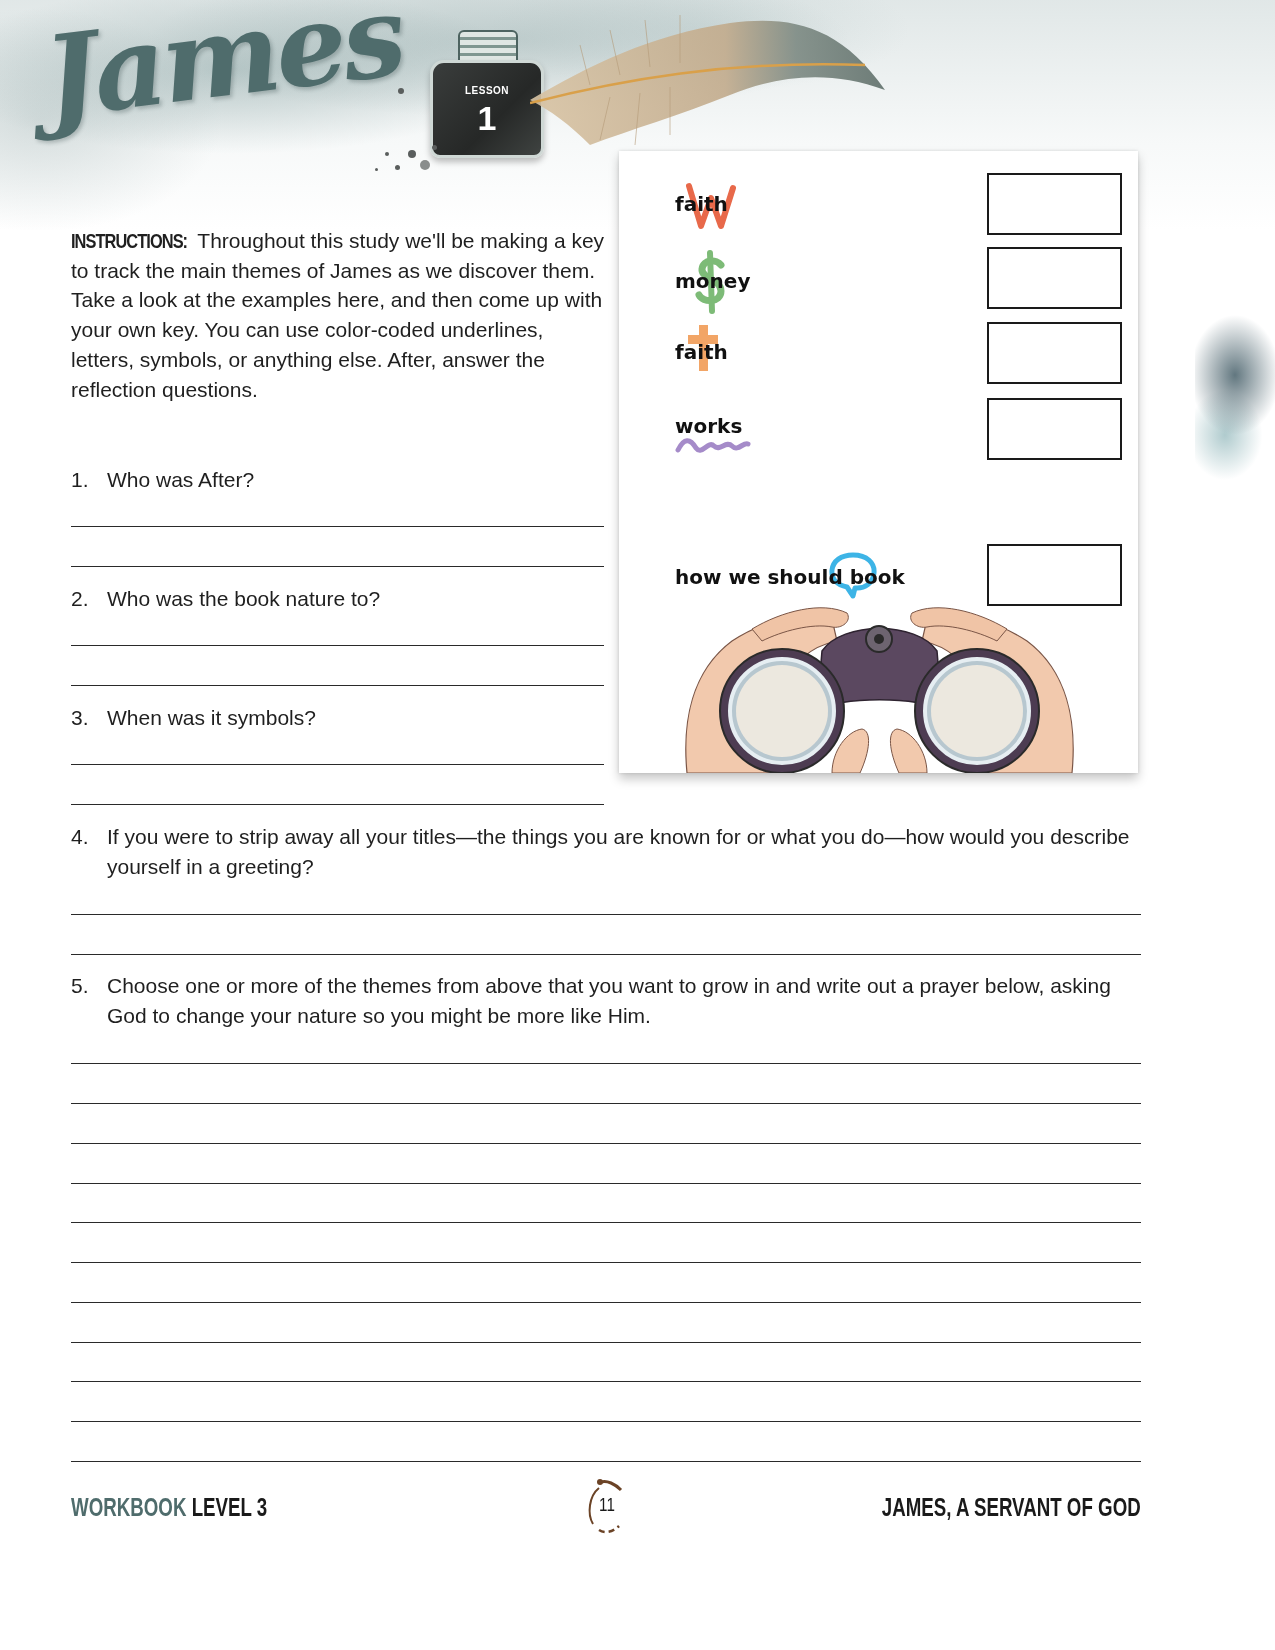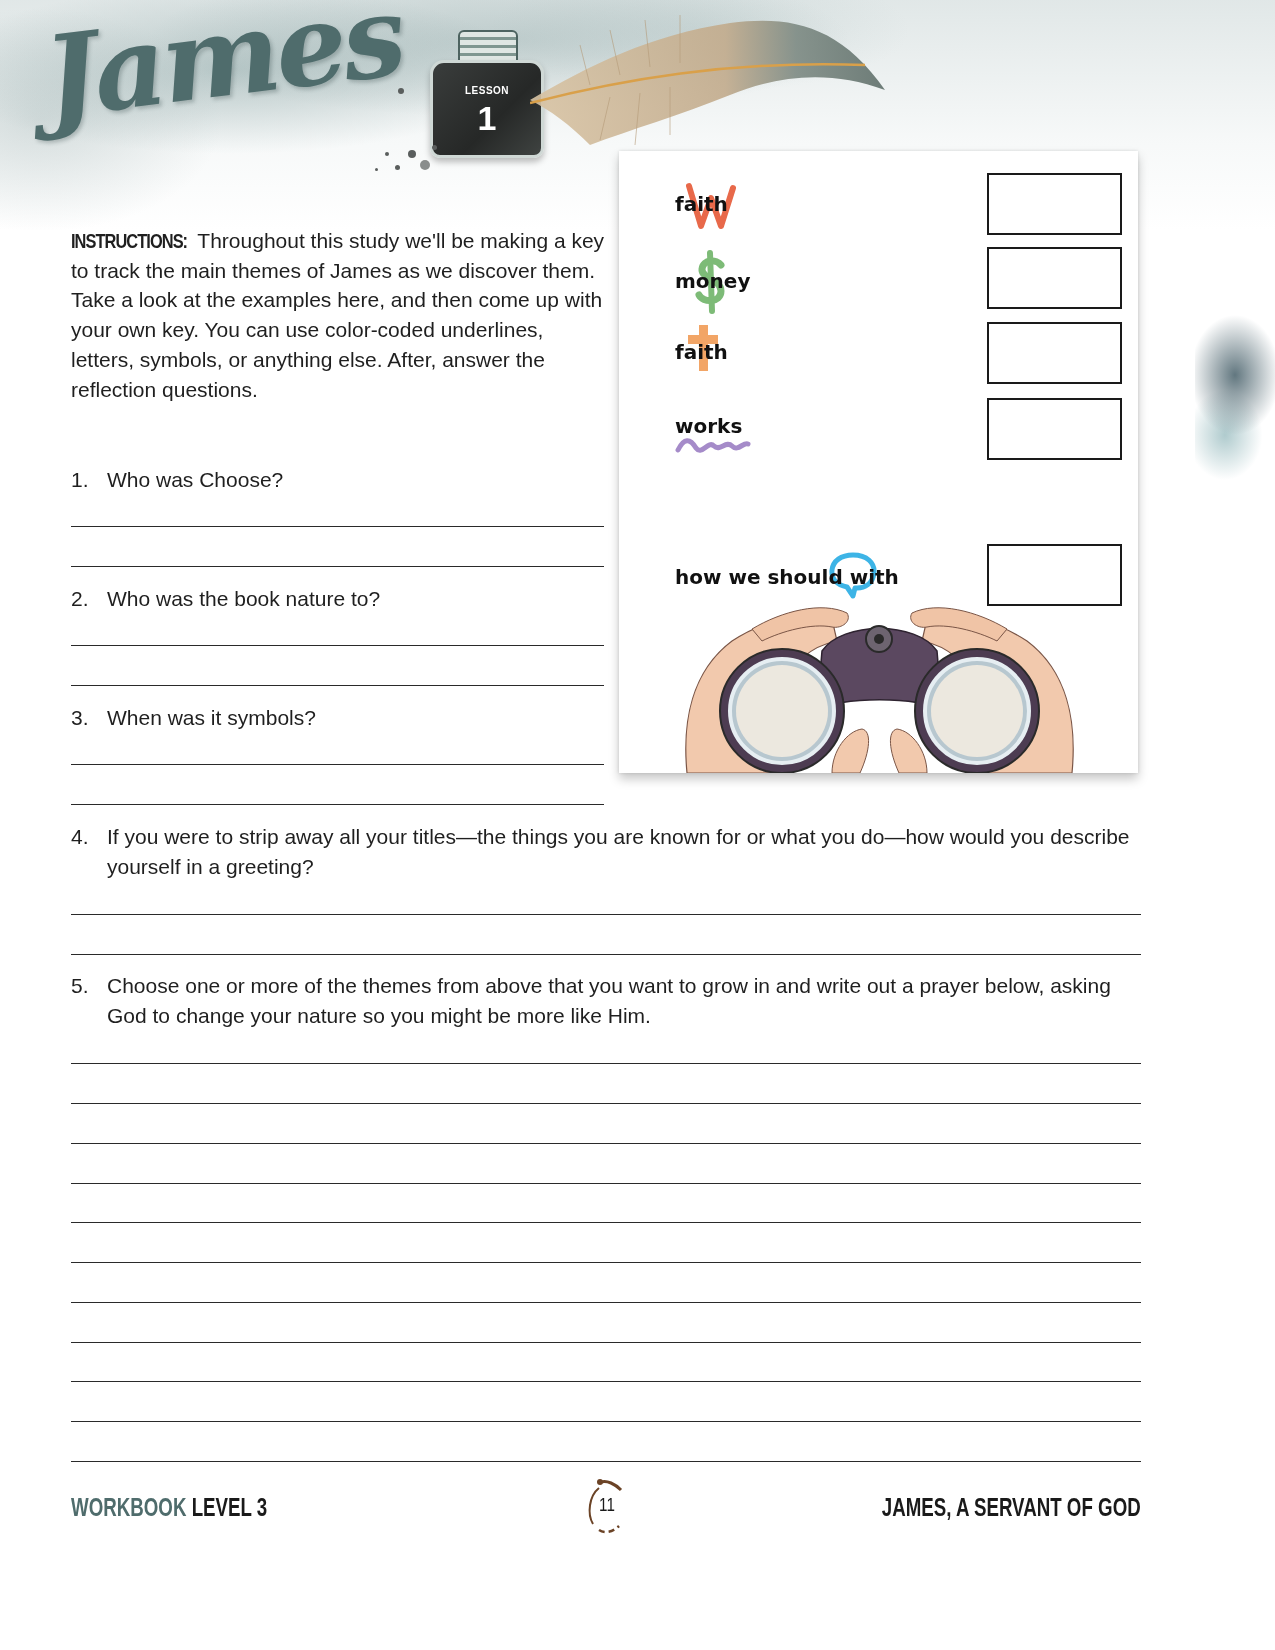--- a/index.html
+++ b/index.html
@@ -176,21 +176,21 @@
       <line x1="110" y1="88" x2="105" y2="140"></line>
     <line x1="140" y1="82" x2="140" y2="130"></line>
   </g>
 </svg>
 
 <div class="instructions">
   <span class="lead">INSTRUCTIONS:</span><span> Throughout this study we'll be making a key to track the main themes of James as we discover them. Take a look at the examples here, and then come up with your own key. You can use color-coded underlines, letters, symbols, or anything else. After, answer the reflection questions.</span>
 </div>
 
 <div class="q" style="top:465px;">
-  <span class="num">1.</span><span>Who was Choose?</span>
+  <span class="num">1.</span><span>Who was After?</span>
 </div>
 <div class="line" style="left:71px;top:526px;width:533px;"></div>
 <div class="line" style="left:71px;top:566px;width:533px;"></div>
 
 <div class="q" style="top:584px;">
   <span class="num">2.</span><span>Who was the book nature to?</span>
 </div>
 <div class="line" style="left:71px;top:645px;width:533px;"></div>
 <div class="line" style="left:71px;top:685px;width:533px;"></div>
 
@@ -259,21 +259,21 @@
       <path d="M3,14 C9,2 15,2 21,12 C27,20 33,4 39,10 C45,16 51,4 57,10 C63,16 68,6 73,8" stroke="#a58bc9" stroke-width="5" fill="none" stroke-linecap="round"></path>
     </svg>
     <div class="key-box" style="top:-12px;"></div>
   </div>
 
 
   <div class="key-row" style="top:410px;">
     <svg class="key-mark" style="left:152px;top:-10px;" width="52" height="48" viewBox="0 0 52 48">
       <path d="M26,4 C40,4 48,12 47,22 C46,32 38,38 28,37 L26,45 L20,36 C10,34 4,28 5,19 C6,10 14,4 26,4 Z" stroke="#3db4e6" stroke-width="5" fill="none" stroke-linejoin="round"></path>
     </svg>
-    <span class="key-word" style="top:4px;">how we should with</span>
+    <span class="key-word" style="top:4px;">how we should book</span>
     <div class="key-box" style="top:-17px;"></div>
   </div>
 
   <svg class="binoculars" viewBox="0 0 395 172">
 
     <path d="M5,172 C0,120 10,70 50,40 C80,20 120,10 150,18 L155,40 C130,45 110,60 100,90 L95,172 Z" fill="#f2c9ad" stroke="#7a5546" stroke-width="1.2"></path>
     <path d="M390,172 C395,120 385,70 345,40 C315,20 275,10 245,18 L240,40 C265,45 285,60 295,90 L300,172 Z" fill="#f2c9ad" stroke="#7a5546" stroke-width="1.2"></path>
 
     <path d="M70,28 C100,10 140,0 165,12 C170,20 160,28 150,26 C130,22 100,30 80,40 Z" fill="#f0c4a6" stroke="#7a5546" stroke-width="1"></path>
     <path d="M325,28 C295,10 255,0 230,12 C225,20 235,28 245,26 C265,22 295,30 315,40 Z" fill="#f0c4a6" stroke="#7a5546" stroke-width="1"></path>

